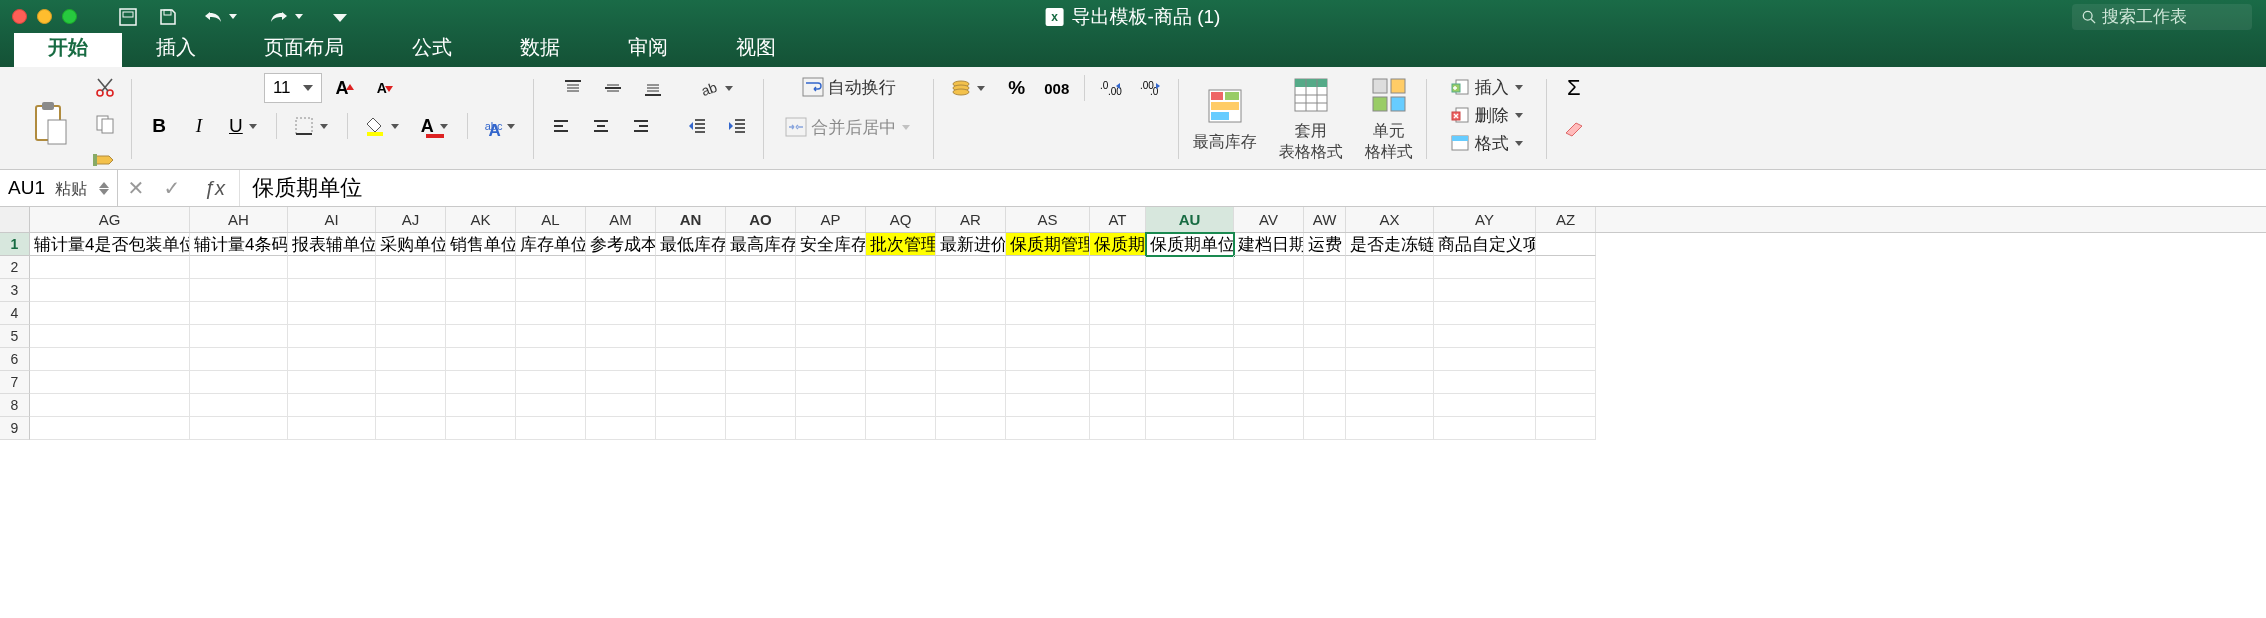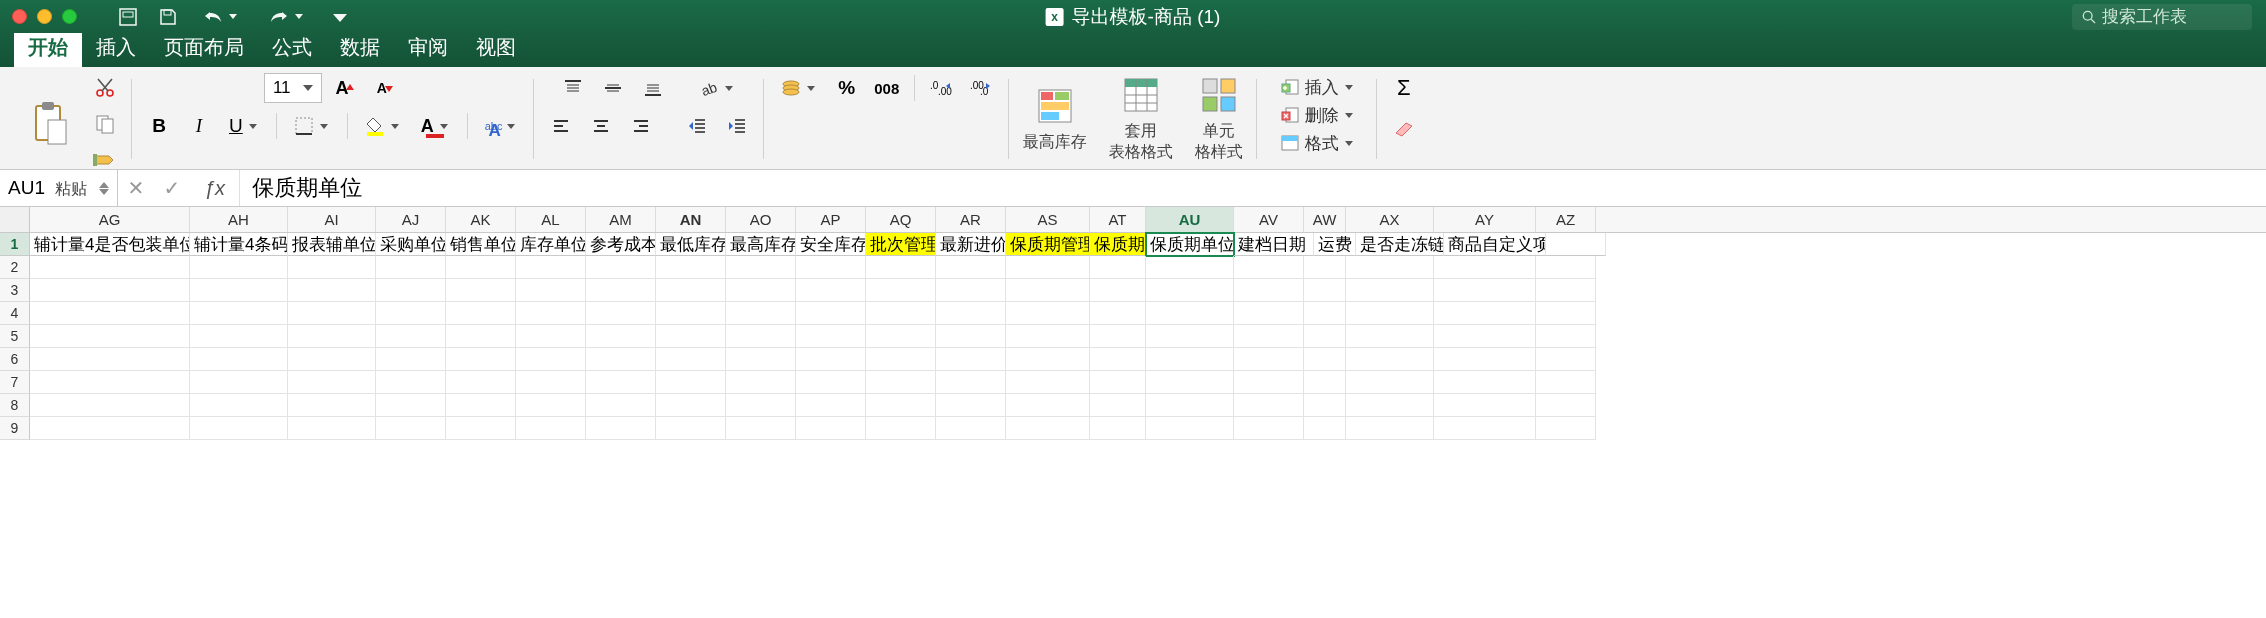--- a/index.html
+++ b/index.html
@@ -15,21 +15,21 @@
   .qat { display:flex; align-items:center; gap:18px; margin-left:40px; }
   .qat .qicon { width:22px; height:22px; display:flex; align-items:center; justify-content:center; color:#fff; opacity:.95; }
   .title-center { position:absolute; left:50%; transform:translateX(-50%); display:flex; align-items:center; gap:8px; color:#fff; font-size:19px; }
   .title-center .xicon { width:18px; height:18px; background:#fff; color:#176b42; font-size:12px; display:flex; align-items:center; justify-content:center; border-radius:2px; font-weight:bold; }
   .searchbox { margin-left:auto; margin-right:14px; display:flex; align-items:center; gap:6px; background:rgba(255,255,255,.08); padding:3px 10px; border-radius:4px; color:#cfe6d8; font-size:17px; width:180px; }
   .searchbox input { background:transparent; border:none; outline:none; color:#cfe6d8; font-size:17px; width:100%; }
   .searchbox input::placeholder { color:#cfe6d8; }
 
   
   .menutabs { height: 34px; background: linear-gradient(#175e3f,#145236); display:flex; align-items:flex-end; padding-left:14px; gap:0; }
-  .menutab { color:#fff; font-size:20px; padding:6px 14px 6px; cursor:pointer; }
+  .menutab { color:#fff; font-size:20px; padding:6px 34px 6px; cursor:pointer; }
   .menutab.active { background:#fff; color:#176b42; font-weight:600; border-radius:3px 3px 0 0; }
 
   
   .ribbon { height: 103px; background:#f3f3f3; border-bottom:1px solid #c9c9c9; display:flex; align-items:stretch; padding:6px 10px 2px; position:relative; }
   .group { display:flex; flex-direction:column; align-items:center; justify-content:flex-start; padding:0 10px; position:relative; }
   .group::after { content:""; position:absolute; right:0; top:6px; bottom:8px; width:1px; background:#d0d0d0; }
   .group:last-child::after { display:none; }
   .rowpair { display:flex; flex-direction:column; gap:6px; }
   .hrow { display:flex; align-items:center; gap:6px; }
   .iconbtn { width:34px; height:30px; display:flex; align-items:center; justify-content:center; border:1px solid transparent; border-radius:3px; cursor:pointer; }
@@ -356,20 +356,45 @@
               <line x1="8" y1="8" x2="18" y2="8"></line>
               <line x1="8" y1="12" x2="18" y2="12"></line>
               <line x1="8" y1="16" x2="18" y2="16"></line>
             </g>
             <path d="M2 6l4 4-4 4z" fill="#36c"></path>
           </svg>
         </div>
     </div>
   </div>
 
+  <div class="group" style="min-width:170px">
+    <div class="smallrow" style="margin-bottom:12px">
+      <div class="ic">
+          <svg width="22" height="20">
+            <rect x="1" y="1" width="20" height="18" fill="none" stroke="#888"></rect>
+            <path d="M4 6h12a3 3 0 010 6h-4m0 0l2-2m-2 2l2 2" fill="none" stroke="#36c" stroke-width="1.4"></path>
+          </svg>
+        </div>
+      <span>自动换行</span>
+    </div>
+    <div class="smallrow" style="opacity:.55">
+      <div class="ic">
+          <svg width="22" height="20">
+            <rect x="1" y="1" width="20" height="18" fill="none" stroke="#888"></rect>
+            <path d="M4 10h5m4 0h5M9 10l-2-2m2 2l-2 2m4-2l2-2m-2 2l2 2" stroke="#36c" stroke-width="1.4" fill="none"></path>
+          </svg>
+        </div>
+      <span>合并后居中</span>
+      <span class="dd">
+          <svg width="8" height="5">
+            <path d="M0 0h8L4 5z" fill="#999"></path>
+          </svg>
+        </span>
+    </div>
+  </div>
 
   <div class="group" style="min-width:230px">
     <div class="hrow">
       <div class="iconbtn wide">
           <svg width="20" height="18">
             <ellipse cx="10" cy="5" rx="8" ry="3" fill="#f3c14b" stroke="#b08b3e"></ellipse>
             <ellipse cx="10" cy="9" rx="8" ry="3" fill="#f3c14b" stroke="#b08b3e"></ellipse>
             <ellipse cx="10" cy="13" rx="8" ry="3" fill="#f3c14b" stroke="#b08b3e"></ellipse>
           </svg>
           <span class="dd">
@@ -530,21 +555,21 @@
   <div class="corner"></div>
   <div class="colheads" id="colheads">
       <div class="ch" style="width: 160px;">AG</div>
       <div class="ch" style="width: 98px;">AH</div>
       <div class="ch" style="width: 88px;">AI</div>
       <div class="ch" style="width: 70px;">AJ</div>
       <div class="ch" style="width: 70px;">AK</div>
       <div class="ch" style="width: 70px;">AL</div>
       <div class="ch" style="width: 70px;">AM</div>
       <div class="ch" style="width: 70px; font-weight: bold;">AN</div>
-      <div class="ch" style="width: 70px;">AO</div>
+      <div class="ch" style="width: 70px; font-weight: bold;">AO</div>
       <div class="ch" style="width: 70px;">AP</div>
       <div class="ch" style="width: 70px;">AQ</div>
       <div class="ch" style="width: 70px;">AR</div>
       <div class="ch" style="width: 84px;">AS</div>
       <div class="ch" style="width: 56px;">AT</div>
       <div class="ch active" style="width: 88px;">AU</div>
       <div class="ch" style="width: 70px;">AV</div>
       <div class="ch" style="width: 42px;">AW</div>
       <div class="ch" style="width: 88px;">AX</div>
       <div class="ch" style="width: 102px;">AY</div>
@@ -562,21 +587,21 @@
           <div class="cell" style="width: 70px;">库存单位</div>
           <div class="cell" style="width: 70px;">参考成本</div>
           <div class="cell" style="width: 70px;">最低库存</div>
           <div class="cell" style="width: 70px;">最高库存</div>
           <div class="cell" style="width: 70px;">安全库存</div>
           <div class="cell hl" style="width: 70px;">批次管理</div>
           <div class="cell" style="width: 70px;">最新进价</div>
           <div class="cell hl" style="width: 84px;">保质期管理</div>
           <div class="cell hl" style="width: 56px;">保质期</div>
           <div class="cell selected" style="width: 88px;">保质期单位</div>
-          <div class="cell" style="width: 80px;">建档日期</div>
+          <div class="cell" style="width: 70px;">建档日期</div>
           <div class="cell" style="width: 42px;">运费</div>
           <div class="cell" style="width: 88px;">是否走冻链</div>
           <div class="cell" style="width: 102px;">商品自定义项</div>
           <div class="cell" style="width: 60px;"></div>
         </div>
       </div>
       <div class="row">
         <div class="rh">2</div>
         <div class="cells">
           <div class="cell" style="width: 160px;"></div>

